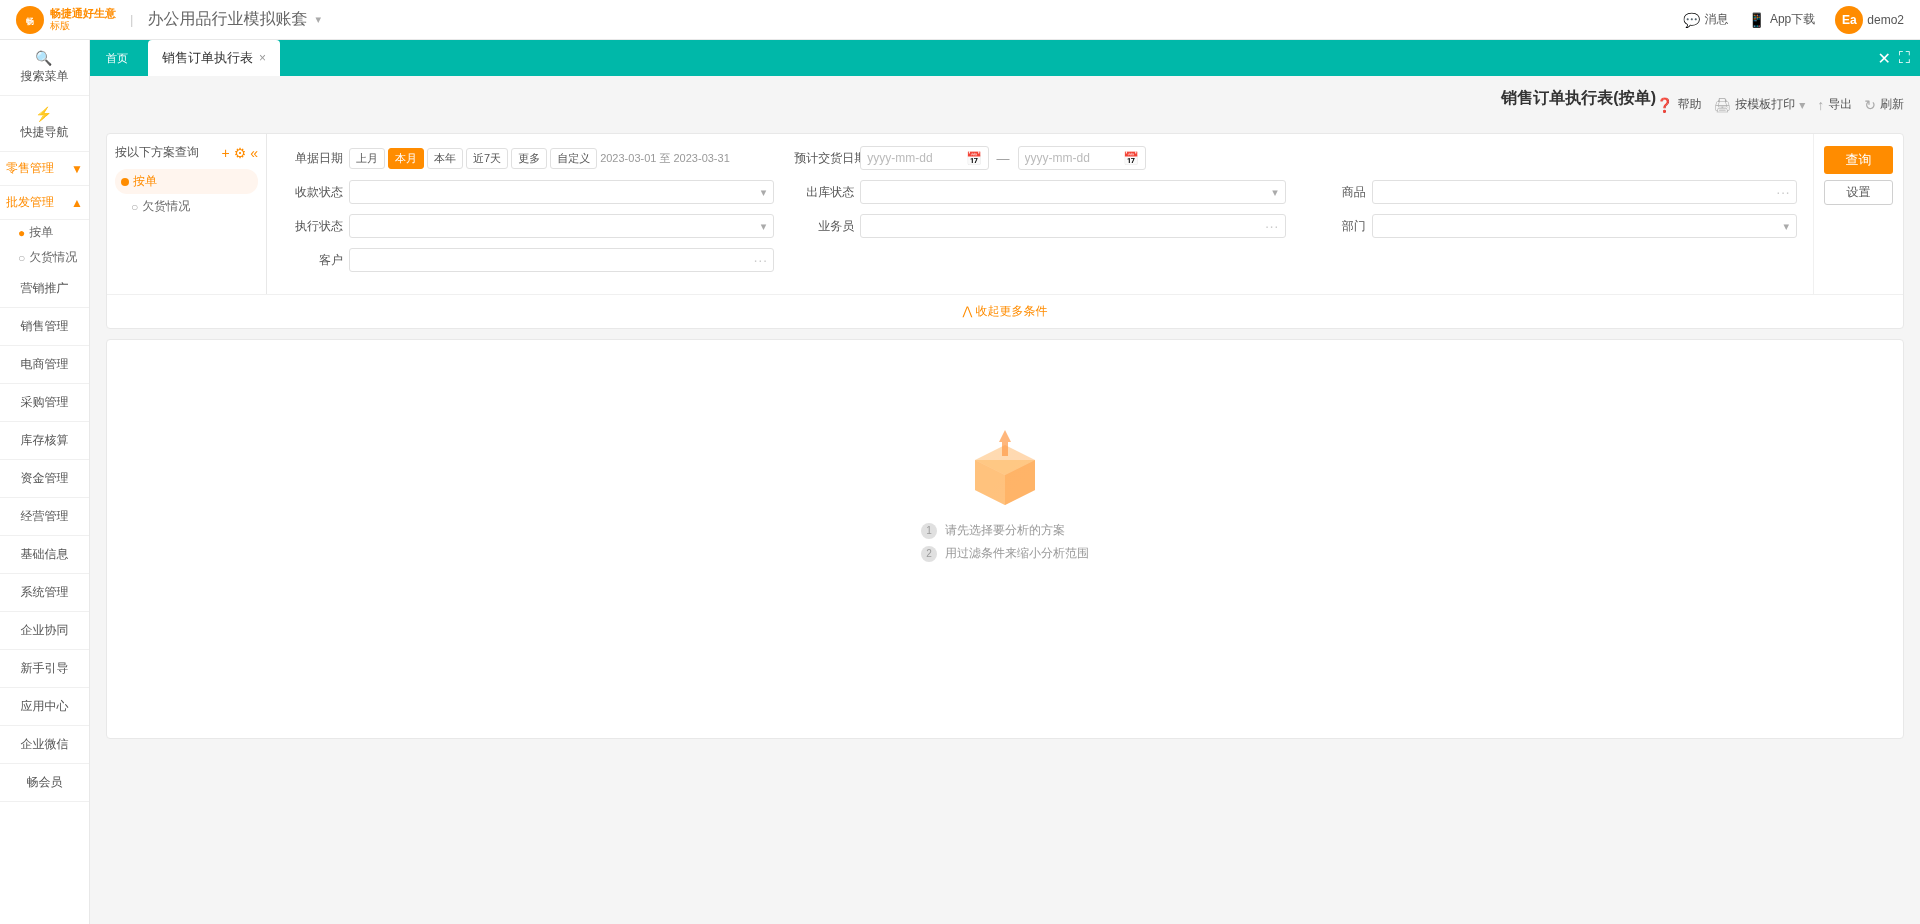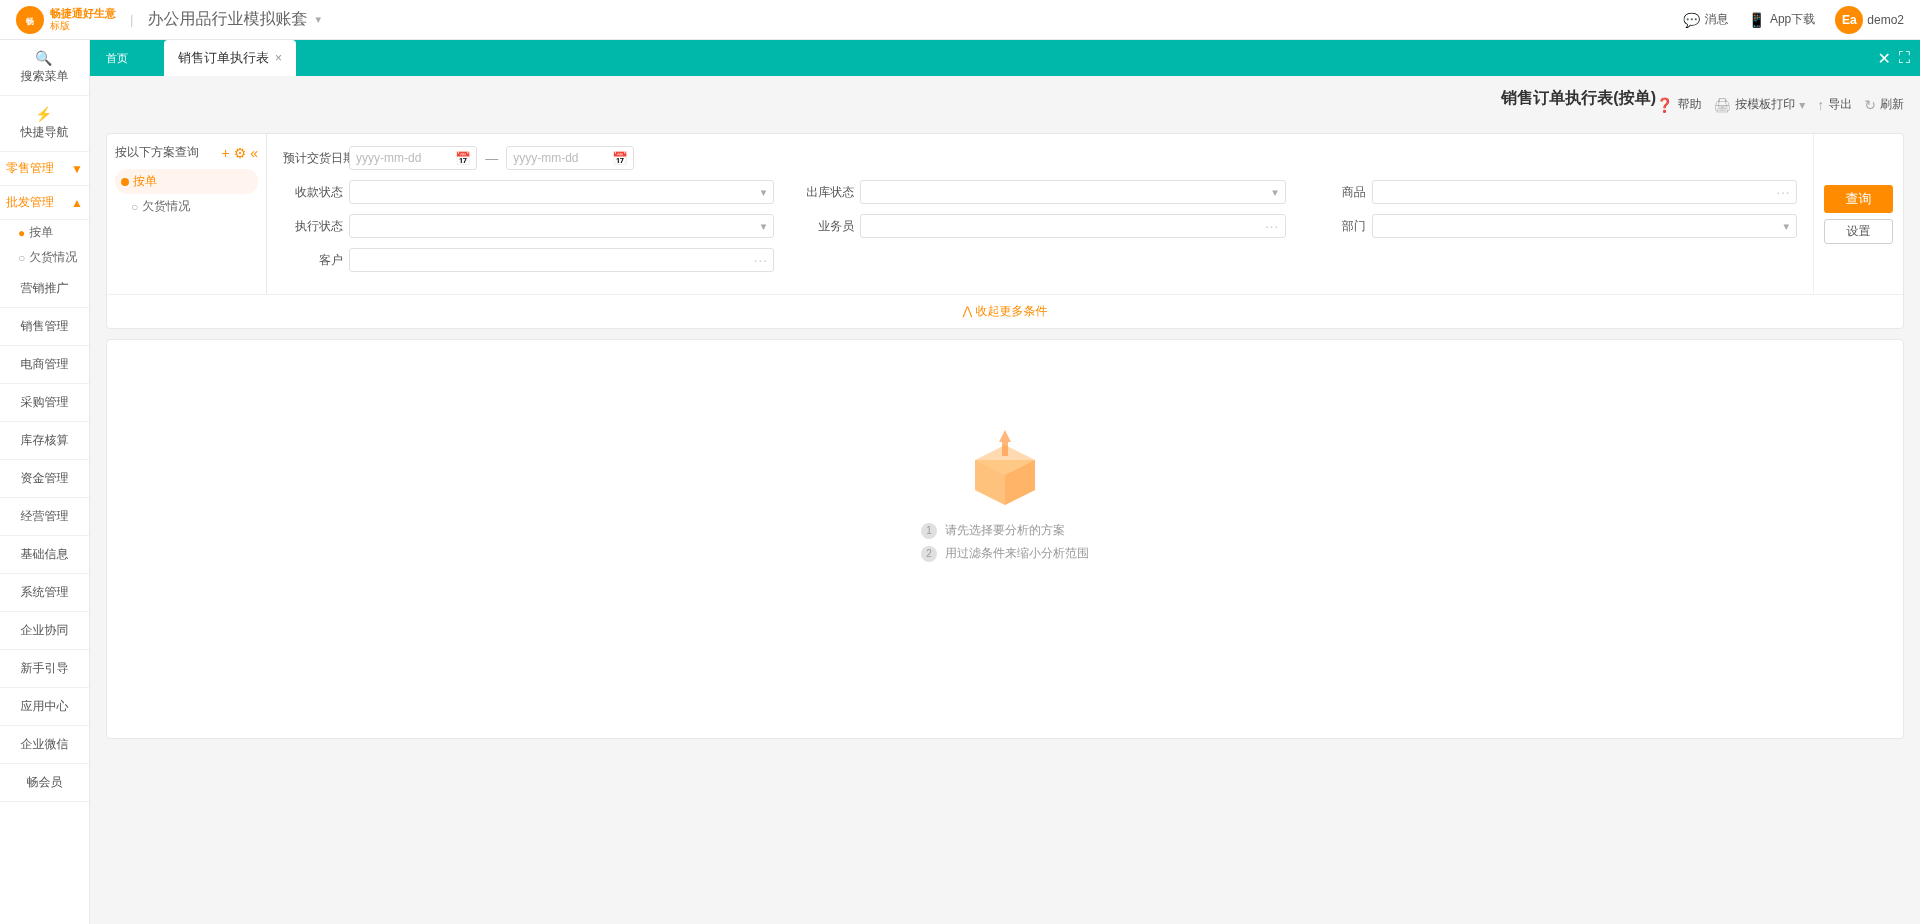--- a/index.html
+++ b/index.html
@@ -135,21 +135,21 @@
       background: #fff;
       color: #333;
       padding: 0 14px;
       height: 100%;
       display: flex;
       align-items: center;
       font-size: 13px;
       cursor: pointer;
       gap: 6px;
       border-radius: 4px 4px 0 0;
-      margin-left: 20px;
+      margin-left: 4px;
     }
     .tab-close {
       font-size: 12px;
       color: #999;
       cursor: pointer;
     }
     .tab-bar-actions {
       margin-left: auto;
       display: flex;
       align-items: center;
@@ -417,21 +417,20 @@
       font-size: 14px;
     }
     .filter-right-actions {
       display: flex;
       flex-direction: column;
       gap: 6px;
       padding: 12px 10px;
       border-left: 1px solid #f0f0f0;
       min-width: 90px;
       align-items: stretch;
-      justify-content: center;
     }
     .date-group {
       display: flex;
       align-items: center;
       border: 1px solid #e0e0e0;
       border-radius: 3px;
       background: white;
     }
     .date-group input {
       border: none;
@@ -627,20 +626,32 @@
               <span style="color:#aaa;font-size:12px;">○</span>
               <span>欠货情况</span>
             </div>
           </div>
 
           <div class="filter-section">
             <div class="filters-grid">
 
               <div class="filter-grid-row">
 
+                <div class="filter-cell">
+                  <span class="filter-cell-label">单据日期</span>
+                  <div style="display:flex;align-items:center;gap:3px;flex:1;flex-wrap:wrap;">
+                    <button class="date-btn">上月</button>
+                    <button class="date-btn active">本月</button>
+                    <button class="date-btn">本年</button>
+                    <button class="date-btn">近7天</button>
+                    <button class="date-btn">更多</button>
+                    <button class="date-btn">自定义</button>
+                    <span style="font-size:11px;color:#999;">2023-03-01 至 2023-03-31</span>
+                  </div>
+                </div>
 
                 <div class="filter-cell">
                   <span class="filter-cell-label">预计交货日期</span>
                   <div class="date-full-range">
                     <div class="date-group">
                       <input type="text" placeholder="yyyy-mm-dd" style="">
                       <span class="cal-icon">📅</span>
                     </div>
                     <span class="date-dash">—</span>
                     <div class="date-group">

